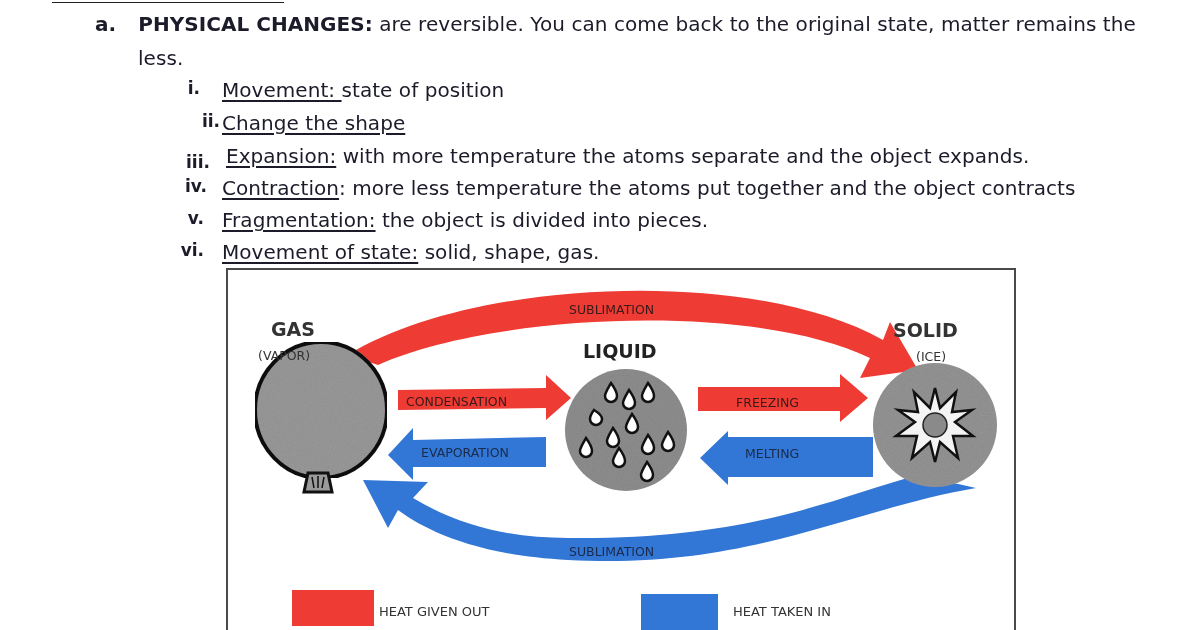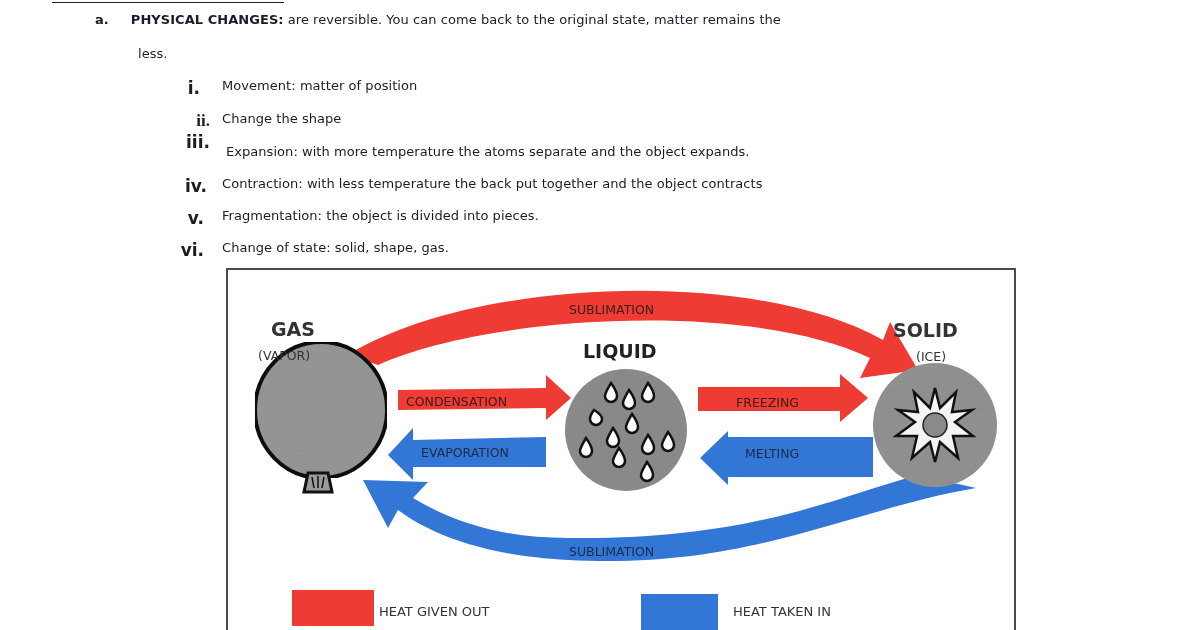--- a/index.html
+++ b/index.html
@@ -1,61 +1,61 @@
 <!DOCTYPE html>
 <html><head>
 <meta charset="utf-8">
 <style>
   html, body { margin: 0; padding: 0; background: #ffffff; }
   body { width: 1200px; height: 630px; position: relative; overflow: hidden;
          font-family: "DejaVu Sans", "Liberation Sans", sans-serif; color: #1b1b2a; }
   .topline { position: absolute; left: 52px; top: 2px; width: 232px; height: 0; border-top: 1.5px solid #222; }
-  .line { position: absolute; font-size: 13px; white-space: nowrap; letter-spacing: 0.05px; }
+  .line { position: absolute; font-size: 20px; white-space: nowrap; letter-spacing: 0.05px; }
   .b { font-weight: bold; }
-  .u { text-underline-offset: 3px; }
+  .u { text-decoration: underline; text-underline-offset: 3px; }
   .num { position: absolute; font-weight: bold; font-size: 17px; text-align: right; width: 40px; }
   .diagram { position: absolute; left: 226px; top: 268px; width: 790px; height: 370px;
              border: 2px solid #4a4a4a; border-bottom: none; box-sizing: border-box; background: #fff; }
   .diagram svg { position: absolute; left: 0; top: 0; }
   .dlabel { font-family: "DejaVu Sans", "Liberation Sans", sans-serif; }
 </style>
 </head>
 <body>
 
 <div class="topline"></div>
 
 <div class="line" style="left:95px; top:12px;">
   <span class="b">a.</span><span style="display:inline-block;width:22px"></span><span class="b">PHYSICAL CHANGES:</span><span> are reversible. You can come back to the original state, matter remains the</span>
 </div>
 <div class="line" style="left:138px; top:46px;">less.</div>
 
 <div>
   <div>
     <span class="num" style="left:160px; top:78px;">i.</span>
-    <span class="line" style="left:222px; top:78px;"><span class="u">Movement: </span><span>matter of position</span></span>
+    <span class="line" style="left:222px; top:78px;"><span class="u">Movement: </span><span>state of position</span></span>
   </div>
   <div>
-    <span class="num" style="left:170px; top:111px;font-family:Liberation Serif, serif;">ii.</span>
+    <span class="num" style="left:180px; top:111px;">ii.</span>
     <span class="line" style="left:222px; top:111px;"><span class="u">Change the shape</span><span></span></span>
   </div>
   <div>
-    <span class="num" style="left:170px; top:132px;">iii.</span>
+    <span class="num" style="left:170px; top:152px;">iii.</span>
     <span class="line" style="left:226px; top:144px;"><span class="u">Expansion:</span><span> with more temperature the atoms separate and the object expands.</span></span>
   </div>
   <div>
     <span class="num" style="left:167px; top:176px;">iv.</span>
-    <span class="line" style="left:222px; top:176px;"><span class="u">Contraction</span><span>: with less temperature the back put together and the object contracts</span></span>
+    <span class="line" style="left:222px; top:176px;"><span class="u">Contraction</span><span>: more less temperature the atoms put together and the object contracts</span></span>
   </div>
   <div>
     <span class="num" style="left:164px; top:208px;">v.</span>
     <span class="line" style="left:222px; top:208px;"><span class="u">Fragmentation:</span><span> the  object is divided into pieces.</span></span>
   </div>
   <div>
     <span class="num" style="left:164px; top:240px;">vi.</span>
-    <span class="line" style="left:222px; top:240px;"><span class="u">Change of state:</span><span> solid, shape, gas.</span></span>
+    <span class="line" style="left:222px; top:240px;"><span class="u">Movement of state:</span><span> solid, shape, gas.</span></span>
   </div>
 </div>
 
 <div class="diagram">
   <svg width="790" height="370" viewBox="0 0 790 370" xmlns="http://www.w3.org/2000/svg">
     <defs>
       <filter id="grain" x="0" y="0" width="100%" height="100%">
         <feTurbulence type="fractalNoise" baseFrequency="0.9" numOctaves="2" result="n"></feTurbulence>
         <feColorMatrix type="saturate" values="0"></feColorMatrix>
         <feComponentTransfer>

